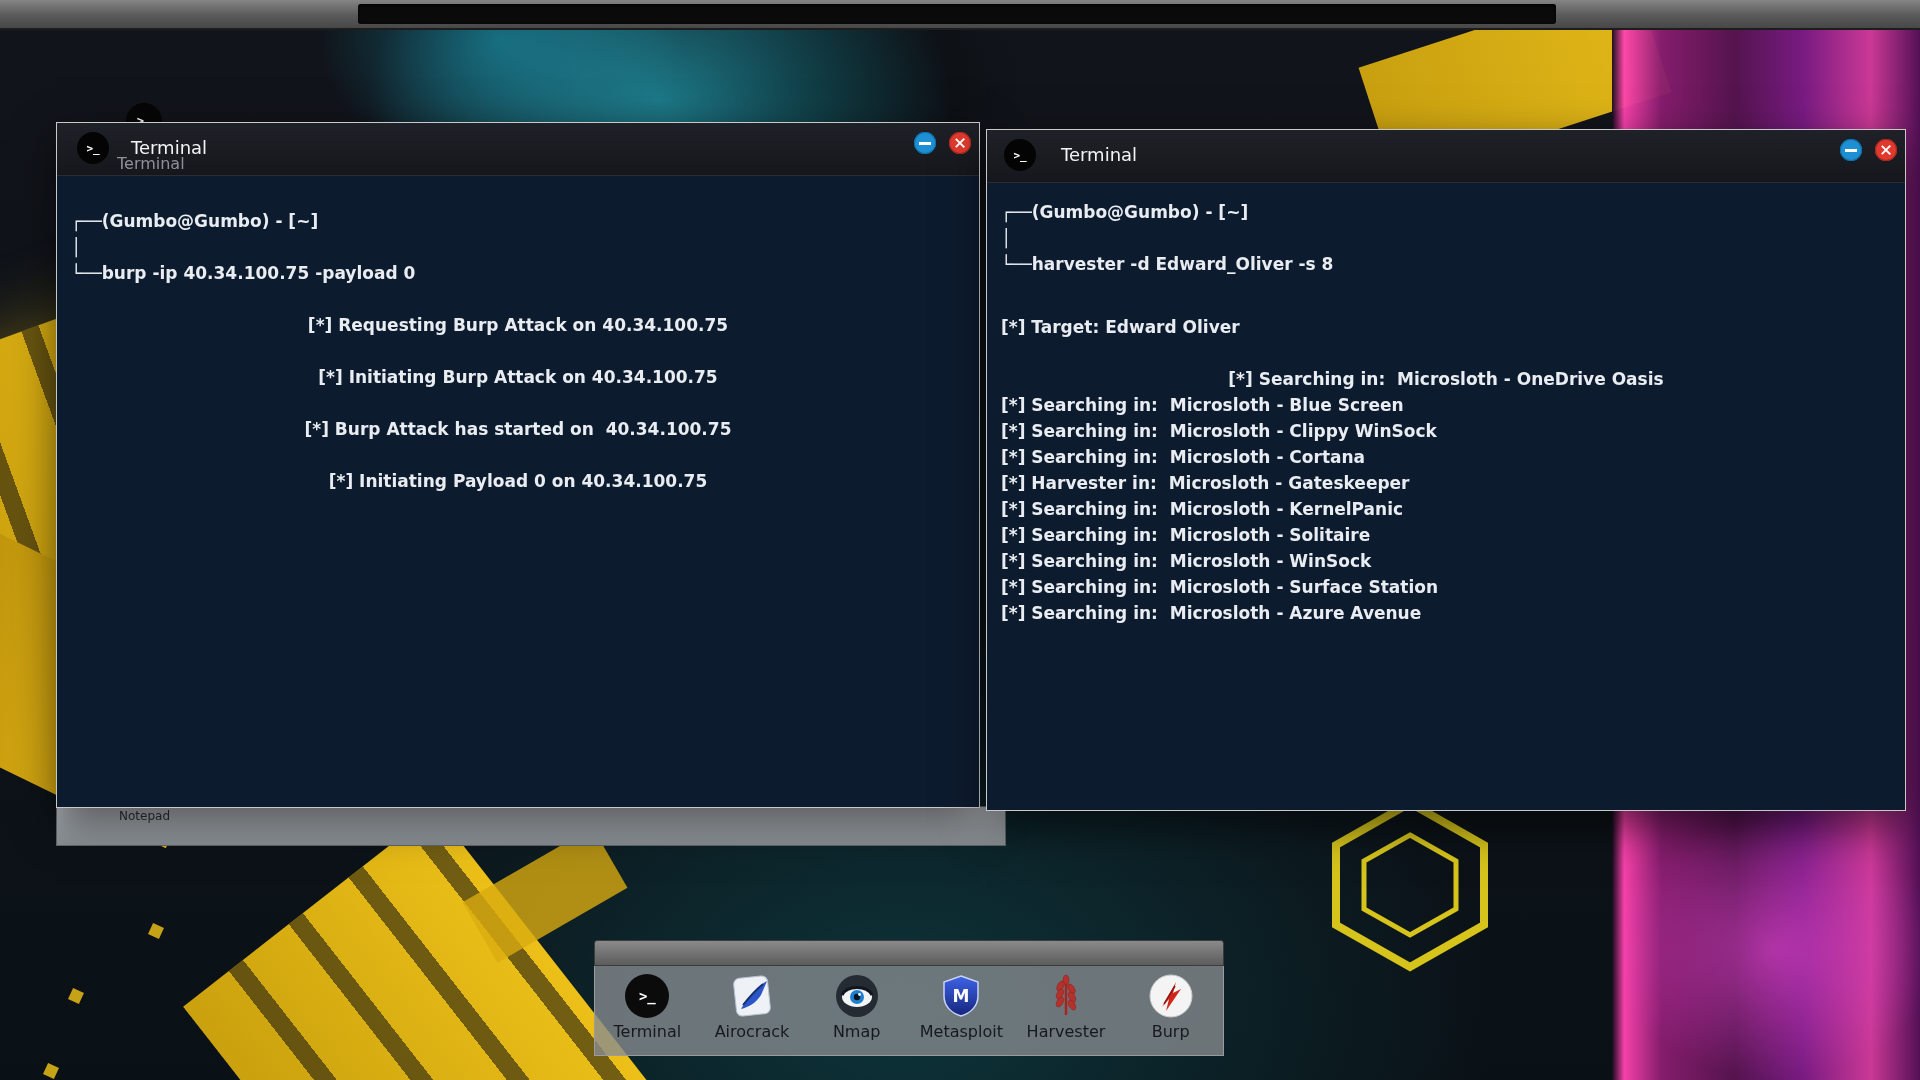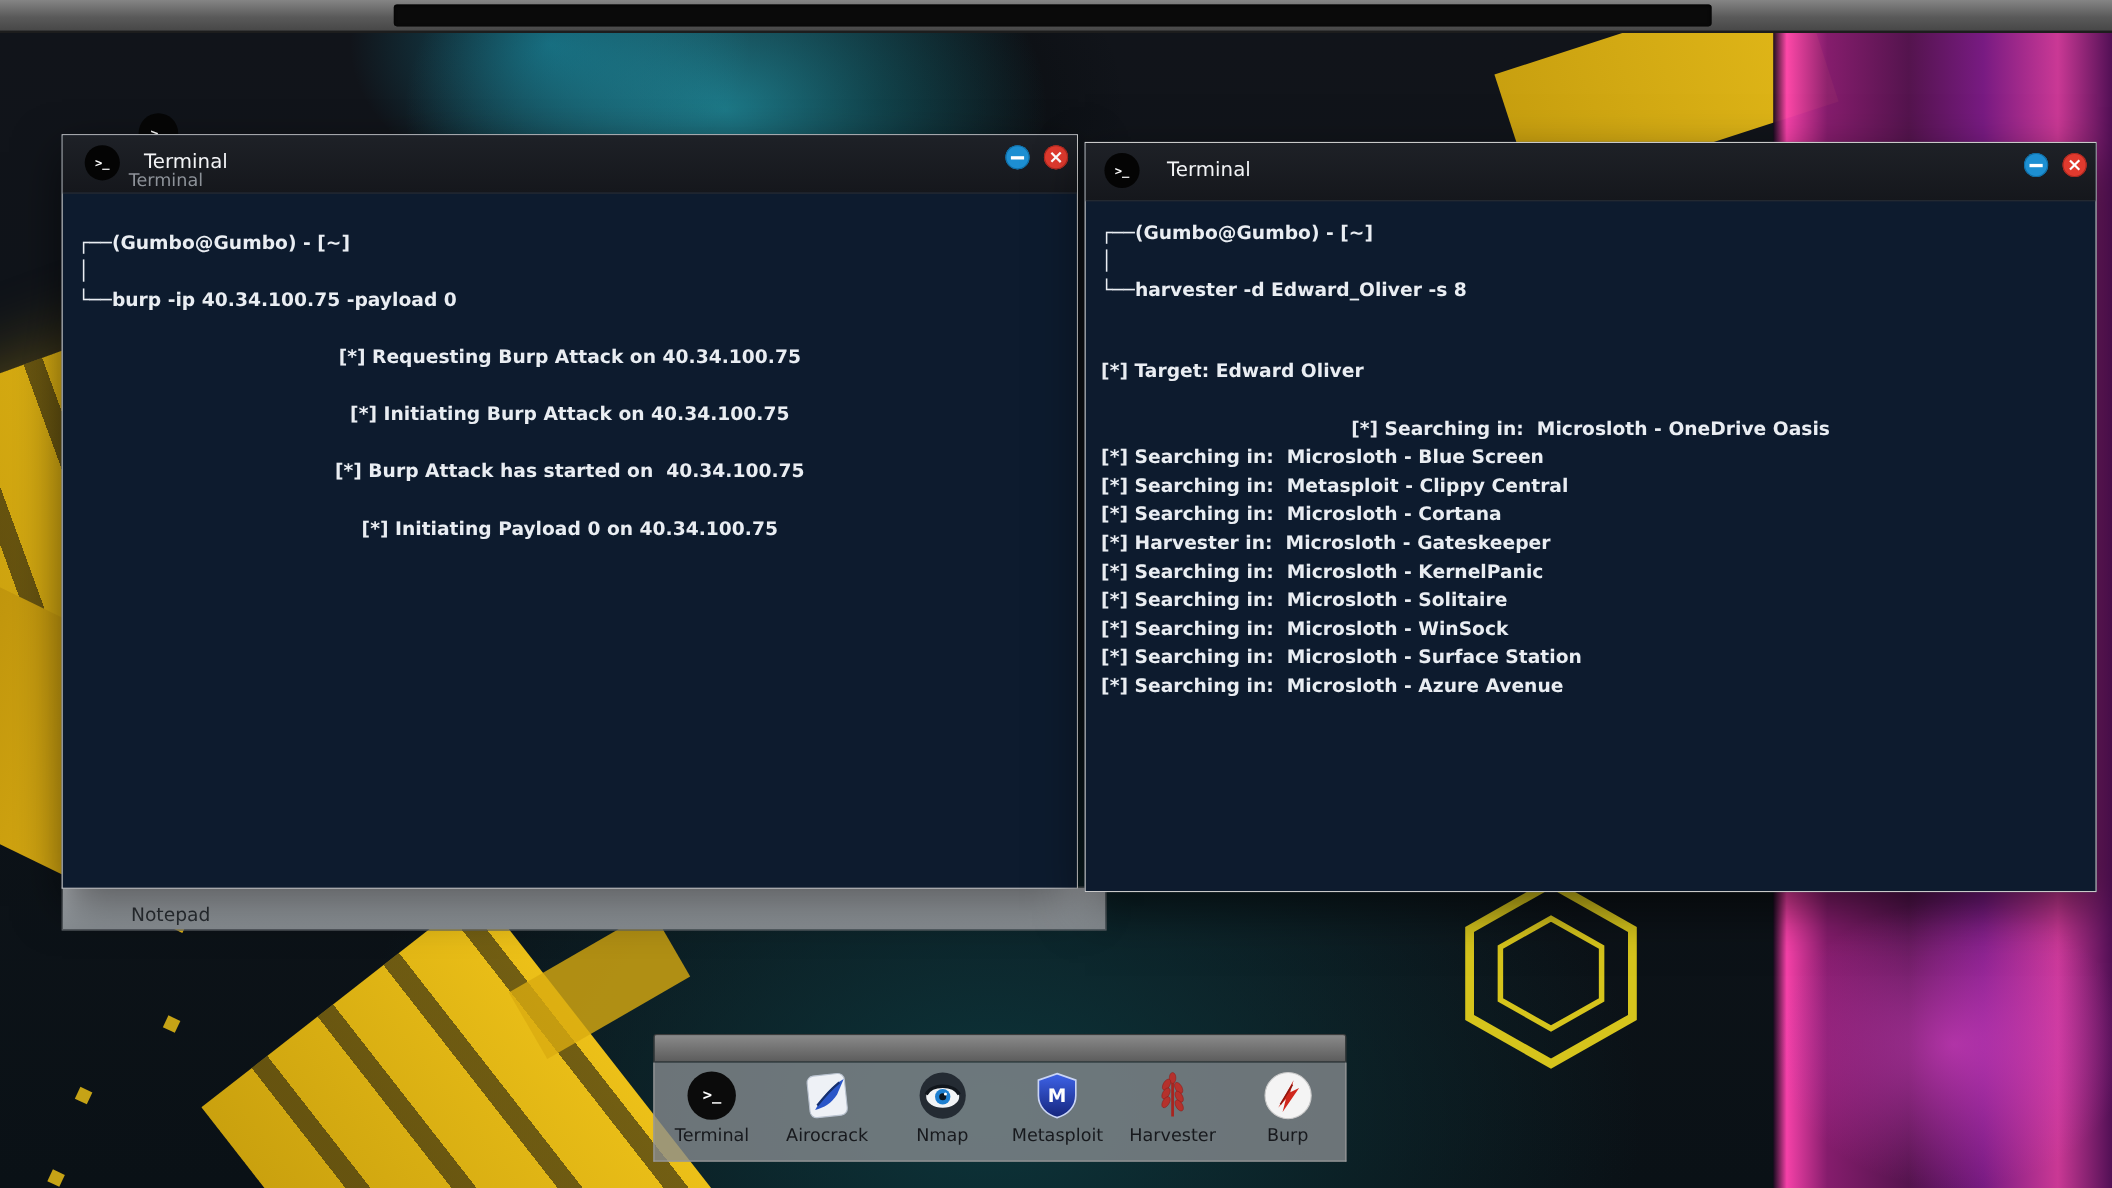--- a/index.html
+++ b/index.html
@@ -42,21 +42,21 @@
     background:radial-gradient(60% 60% at 60% 55%, rgba(225,70,205,.6), transparent 75%); }
   .hexwrap { left:1322px; top:765px; width:176px; height:180px; }
 
   
   .ghost-icon { position:absolute; left:126px; top:103px; width:36px; height:36px; z-index:5;
     border-radius:50%; background:#060606; color:#fff; display:flex; align-items:center; justify-content:center;
     font-family:"DejaVu Sans Mono", monospace; font-size:12px; font-weight:bold; }
   .notepad-strip { position:absolute; left:56px; top:806px; width:950px; height:40px; z-index:4;
     background:linear-gradient(180deg,#b6babf 0%,#9aa0a5 60%,#8a9095 100%);
     border:1px solid #62676c; box-sizing:border-box; }
-  .notepad-strip span { position:absolute; left:62px; top:15px; font-size:17px; color:#2c3136; }
+  .notepad-strip span { position:absolute; left:62px; top:2px; font-size:12px; color:#2c3136; }
 
   
   .window { position:absolute; z-index:10; border:1px solid #c9c9c9; box-sizing:border-box;
     background:#0d1b2e; box-shadow:0 16px 40px rgba(0,0,0,.55); }
   .win-left  { left:56px;  top:122px; width:924px; height:686px; }
   .win-right { left:986px; top:129px; width:920px; height:682px; }
   .titlebar { position:relative; height:52px; background:linear-gradient(180deg,#1e2127 0%,#15171c 100%);
     border-bottom:1px solid #2a2d33; }
   .term-badge { position:absolute; left:20px; top:9px; width:32px; height:32px; border-radius:50%;
     background:#040404; color:#fff; display:flex; align-items:center; justify-content:center;
@@ -68,21 +68,21 @@
   .btn-min { right:43px; background:#1d8fd2; box-shadow:inset 0 0 0 1px #0f6ea6; }
   .btn-min::after { content:""; position:absolute; left:5px; top:10px; width:12px; height:2.5px; background:#fff; }
   .btn-close { right:8px; background:#e03a2e; box-shadow:inset 0 0 0 1px #a8281f; }
   .btn-close::before, .btn-close::after { content:""; position:absolute; left:10px; top:5px; width:2.4px; height:12px; background:#fff; }
   .btn-close::before { transform:rotate(45deg); } .btn-close::after { transform:rotate(-45deg); }
 
   .term-body { position:relative; color:#e9edf2; font-size:17px; padding:16px 14px; cursor:text;font-weight:bold; }
   .pad-deep { padding-top:32px; }
   .t-line { white-space:pre; line-height:26px; min-height:26px; }
   .gap1 { margin-top:26px;text-align:center; }
-  .gap2 { margin-top:48px; }
+  .gap2 { margin-top:37px; }
 
   
   .dock { position:absolute; left:594px; top:940px; width:630px; height:116px; z-index:20; }
   .dock-handle { height:26px; background:linear-gradient(180deg,#8a8a8a,#5c5c5c);
     border:1px solid #3c3c3c; box-sizing:border-box; border-radius:3px 3px 0 0; }
   .dock-panel { height:90px; background:rgba(136,140,144,0.78); border:1px solid #9b9b9b; border-top:none;
     box-sizing:border-box; display:grid; grid-template-columns:repeat(6,1fr); align-items:start; padding-top:7px; }
   .dock-item { display:flex; flex-direction:column; align-items:center; gap:3px; cursor:pointer; }
   .di-icon { width:46px; height:46px; display:flex; align-items:center; justify-content:center; }
   .term-circle { width:44px; height:44px; border-radius:50%; background:#0b0b0b; color:#fff;
@@ -150,21 +150,21 @@
       <div class="win-btn btn-min"></div>
       <div class="win-btn btn-close"></div>
     </div>
     <div class="term-body">
       <div class="t-line">┌──(Gumbo@Gumbo) - [~]</div>
       <div class="t-line">│</div>
       <div class="t-line">└──harvester -d Edward_Oliver -s 8</div>
       <div class="t-line gap2">[*] Target: Edward Oliver</div>
       <div class="t-line gap1">[*] Searching in:  Microsloth - OneDrive Oasis</div>
       <div class="t-line">[*] Searching in:  Microsloth - Blue Screen</div>
-      <div class="t-line">[*] Searching in:  Metasploit - Clippy Central</div>
+      <div class="t-line">[*] Searching in:  Microsloth - Clippy WinSock</div>
       <div class="t-line">[*] Searching in:  Microsloth - Cortana</div>
       <div class="t-line">[*] Harvester in:  Microsloth - Gateskeeper</div>
       <div class="t-line">[*] Searching in:  Microsloth - KernelPanic</div>
       <div class="t-line">[*] Searching in:  Microsloth - Solitaire</div>
       <div class="t-line">[*] Searching in:  Microsloth - WinSock</div>
       <div class="t-line">[*] Searching in:  Microsloth - Surface Station</div>
       <div class="t-line">[*] Searching in:  Microsloth - Azure Avenue</div>
     </div>
   </div>
 

